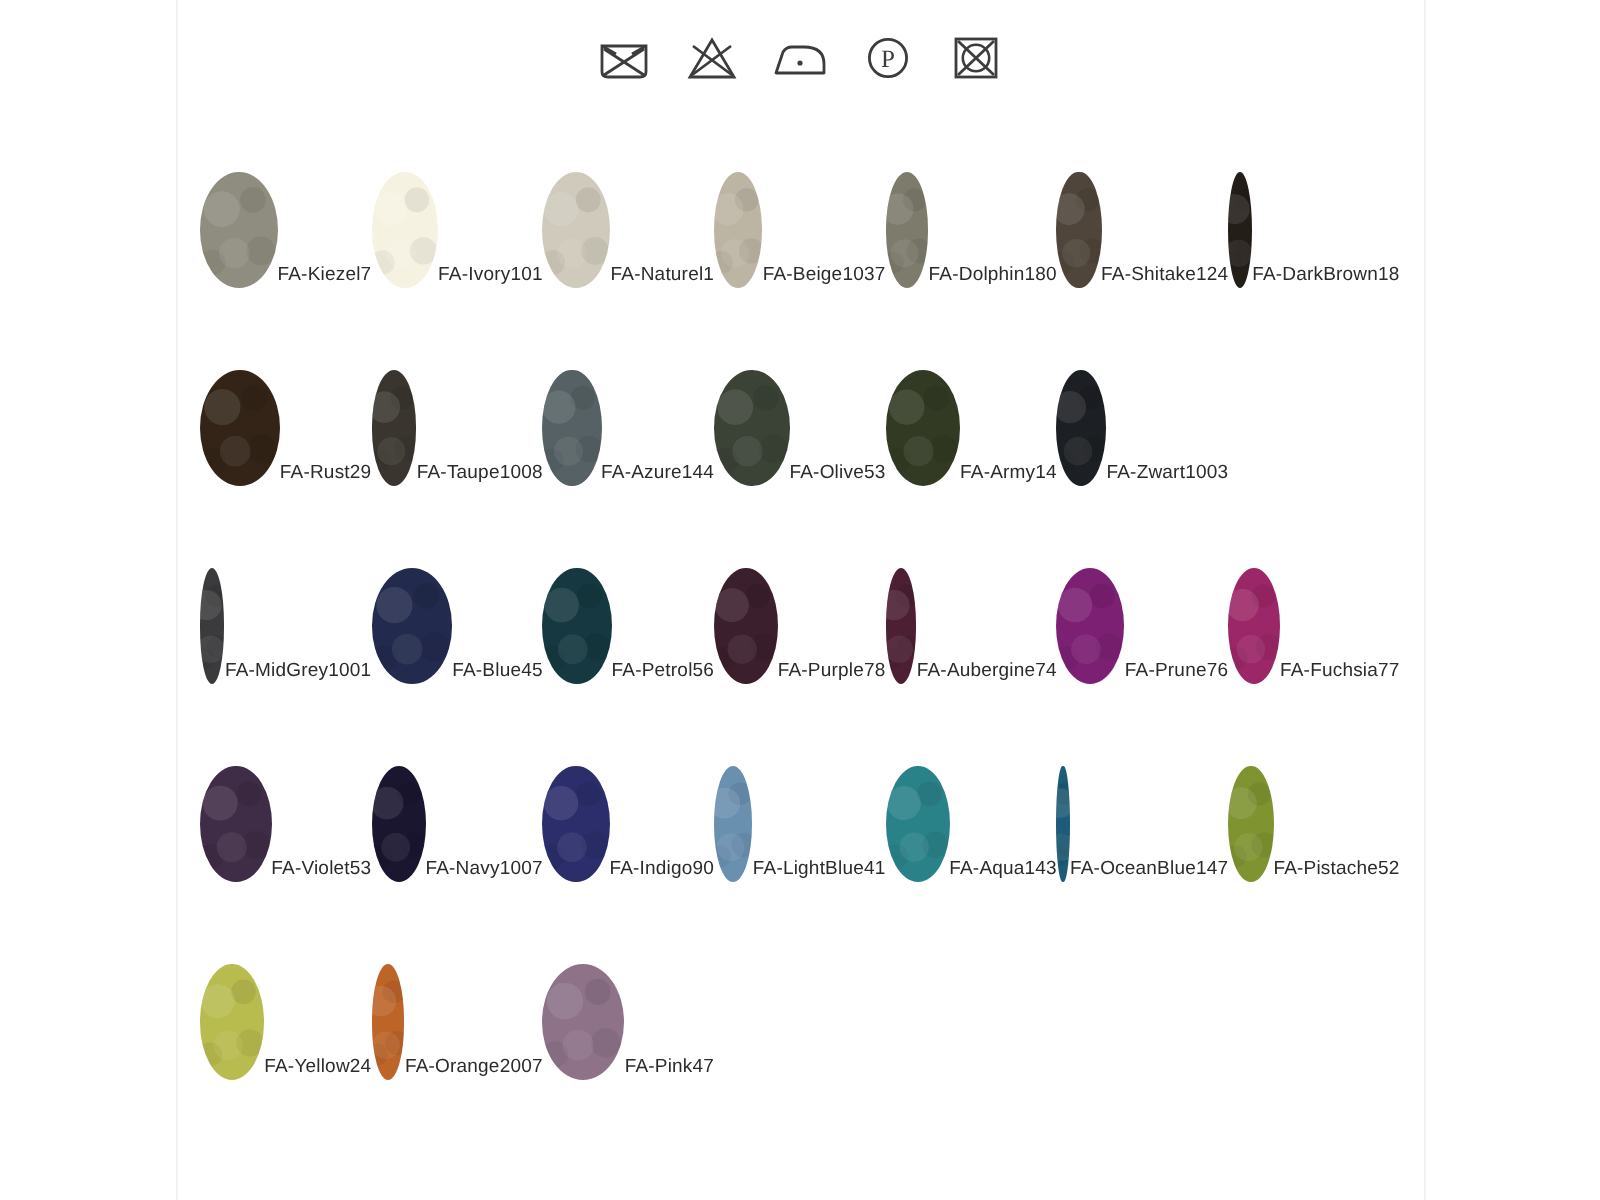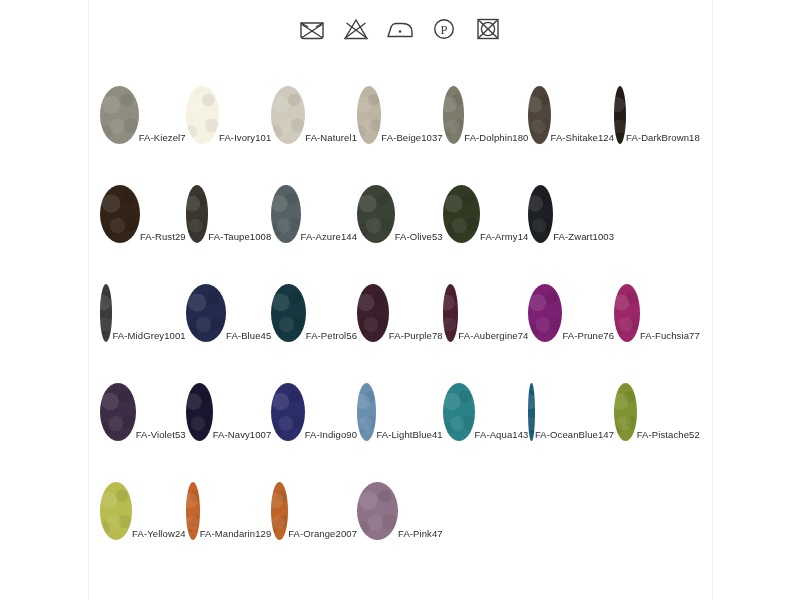--- a/index.html
+++ b/index.html
@@ -310,25 +310,20 @@
       </div>
     </div>
 
     <div class="swatch-row">
       <div class="swatch-cell">
         <div class="swatch-disc" style="background: rgb(184, 187, 78);"></div>
         <div class="swatch-name">FA-Yellow</div>
         <div class="swatch-code">24</div>
       </div>
       <div class="swatch-cell">
-        <div class="swatch-disc" style="background: rgb(196, 100, 42);"></div>
-        <div class="swatch-name">FA-Mandarin</div>
-        <div class="swatch-code">129</div>
-      </div>
-      <div class="swatch-cell">
         <div class="swatch-disc" style="background: rgb(189, 100, 40);"></div>
         <div class="swatch-name">FA-Orange</div>
         <div class="swatch-code">2007</div>
       </div>
       <div class="swatch-cell">
         <div class="swatch-disc" style="background: rgb(141, 114, 136);"></div>
         <div class="swatch-name">FA-Pink</div>
         <div class="swatch-code">47</div>
       </div>
     </div>

